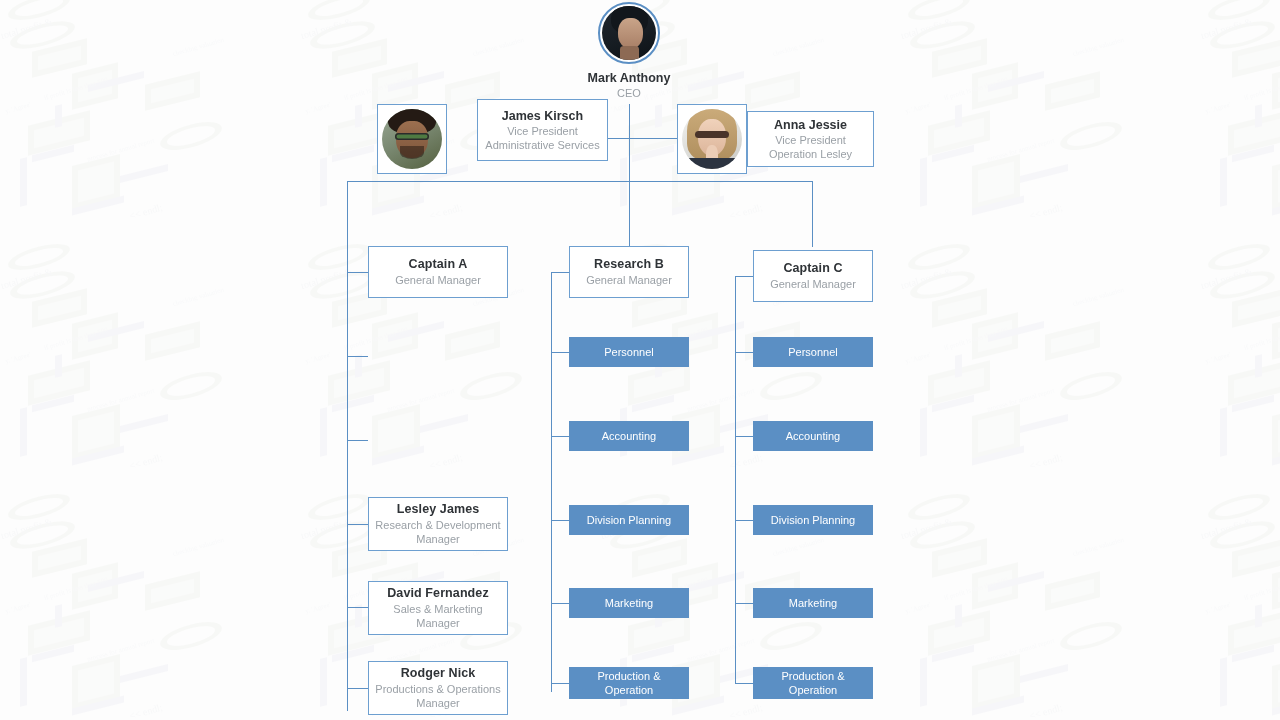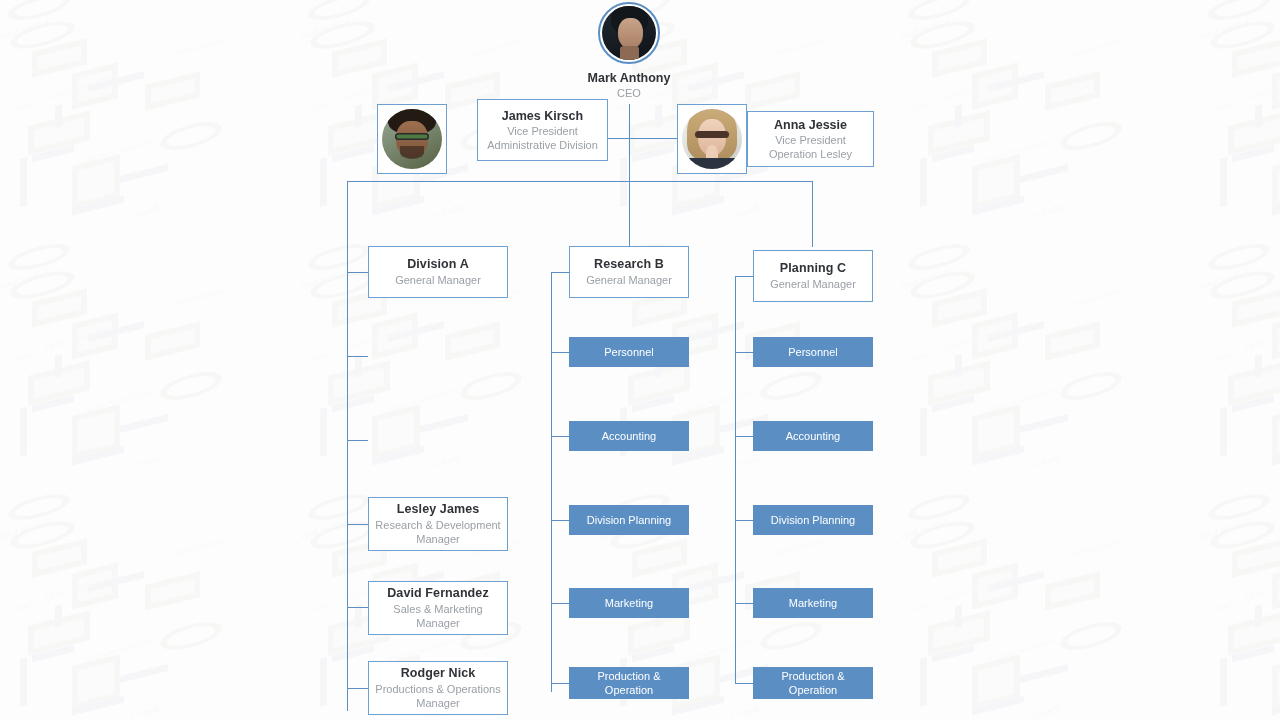--- a/index.html
+++ b/index.html
@@ -607,42 +607,42 @@
         <div class="hair"></div>
           <div class="face"></div>
         <div class="beard"></div>
           <div class="glasses"></div>
       </div>
     </div>
   </div>
   <div class="vp-card" style="left:447px; top:99px; width:131px; height:62px;margin-left:30px;">
     <div class="nm">James Kirsch</div>
     <div class="ttl">Vice President</div>
-    <div class="ttl">Administrative Division</div>
+    <div class="ttl">Administrative Services</div>
   </div>
 
   <div class="vp-photo" style="left:677px; top:104px;">
     <div class="circ">
       <div class="pt pt-anna">
         <div class="hair"></div>
           <div class="face"></div>
         <div class="glasses"></div>
           <div class="hand"></div>
           <div class="top"></div>
       </div>
     </div>
   </div>
   <div class="vp-card" style="left:747px; top:111px; width:127px; height:56px;">
     <div class="nm">Anna Jessie</div>
     <div class="ttl">Vice President</div>
     <div class="ttl">Operation Lesley</div>
   </div>
 
   <div class="node" style="left:368px; top:246px; width:140px; height:52px;">
-    <div class="nm">Division A</div>
+    <div class="nm">Captain A</div>
     <div class="ttl">General Manager</div>
   </div>
 
 
 
   <div class="node" style="left:368px; top:581px; width:140px; height:54px;">
     <div class="nm">David Fernandez</div>
     <div class="ttl">Sales &amp; Marketing Manager</div>
   </div>
 
@@ -671,21 +671,21 @@
     <span>Division Planning</span>
   </div>
   <div class="leaf" style="left:569px; top:588px; width:120px; height:30px;">
     <span>Marketing</span>
   </div>
   <div class="leaf" style="left:569px; top:667px; width:120px; height:32px;">
     <span>Production &amp; Operation</span>
   </div>
 
   <div class="node" style="left:753px; top:250px; width:120px; height:52px;">
-    <div class="nm">Planning C</div>
+    <div class="nm">Captain C</div>
     <div class="ttl">General Manager</div>
   </div>
 
   <div class="leaf" style="left:753px; top:337px; width:120px; height:30px;">
     <span>Personnel</span>
   </div>
   <div class="leaf" style="left:753px; top:421px; width:120px; height:30px;">
     <span>Accounting</span>
   </div>
   <div class="leaf" style="left:753px; top:505px; width:120px; height:30px;">

